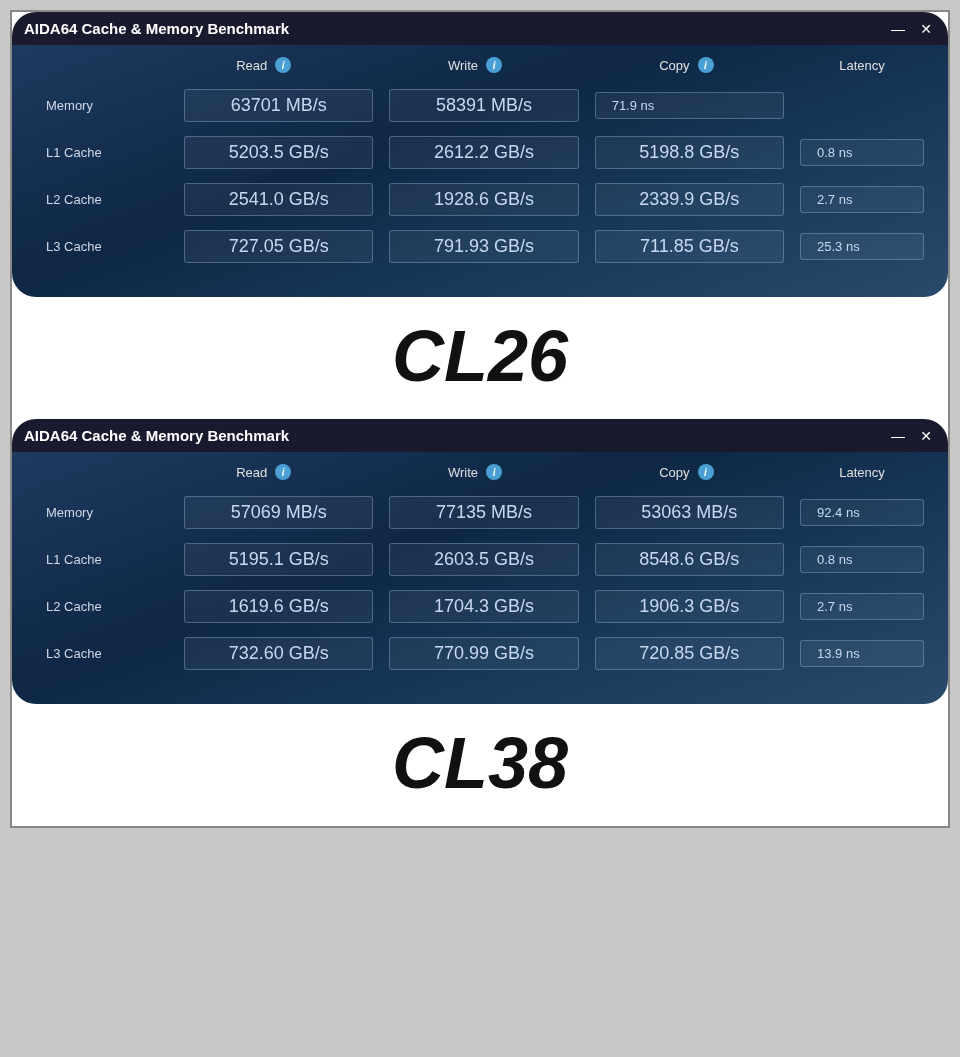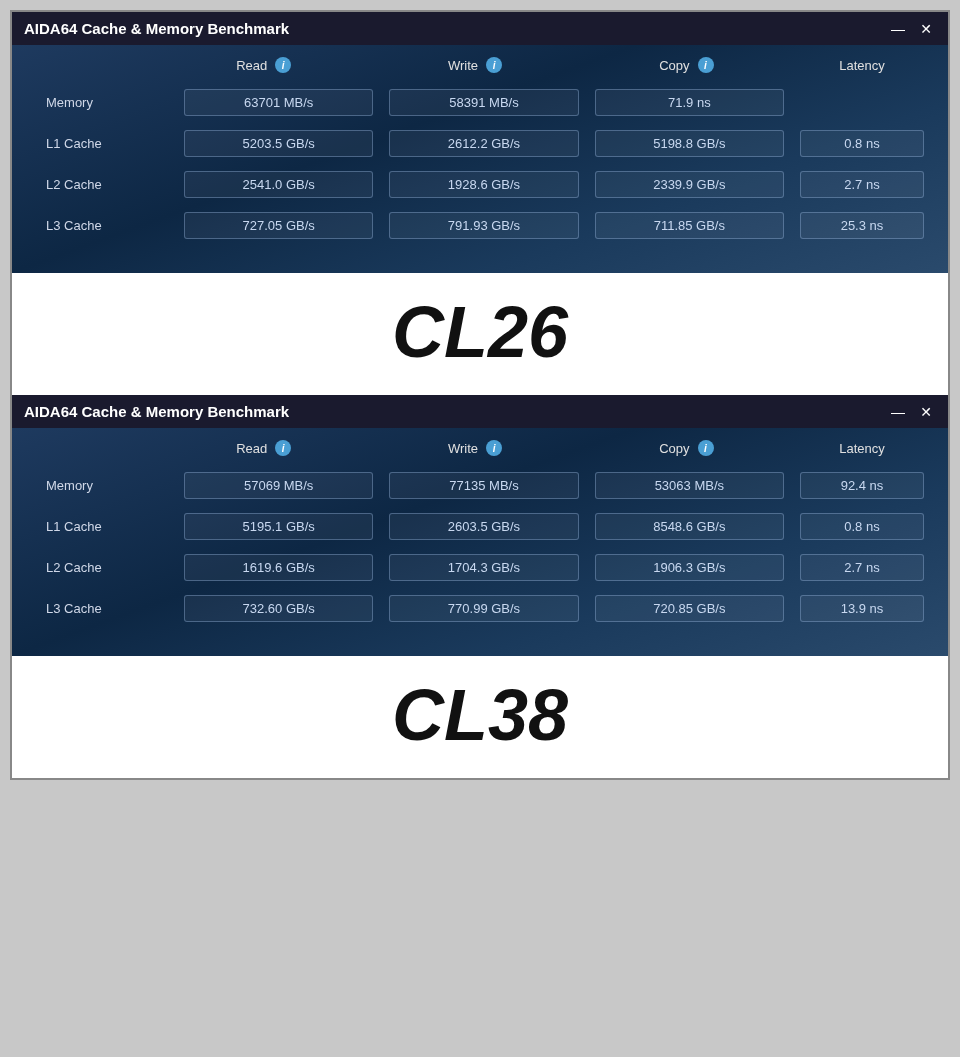--- a/index.html
+++ b/index.html
@@ -20,20 +20,21 @@
       width: 940px;
       border: 2px solid #888;
       background: #fff;
     }
 
     
     .aida-window {
       width: 100%;
       background: transparent;
       overflow: hidden;
+      border-radius: 24px;
     }
 
     .title-bar {
       background: #1a1a2e;
       padding: 8px 12px;
       display: flex;
       align-items: center;
       justify-content: space-between;
     }
 
@@ -113,30 +114,30 @@
     }
 
     .value-box {
       margin: 0 8px;
       background: rgba(255,255,255,0.05);
       border: 1px solid rgba(150,180,220,0.4);
       border-radius: 3px;
       padding: 5px 12px;
       text-align: center;
       color: #c8d8f0;
-      font-size: 13px;
+      font-size: 18px;
     }
 
     .latency-box {
       margin: 0 8px;
       background: rgba(255,255,255,0.05);
       border: 1px solid rgba(150,180,220,0.4);
       border-radius: 3px;
       padding: 5px 16px;
-      text-align: center;
+      text-align: left;
       color: #c8d8f0;
       font-size: 13px;
     }
 
     
     .label-section {
       background: #ffffff;
       text-align: center;
       padding: 18px 0 22px 0;
     }

